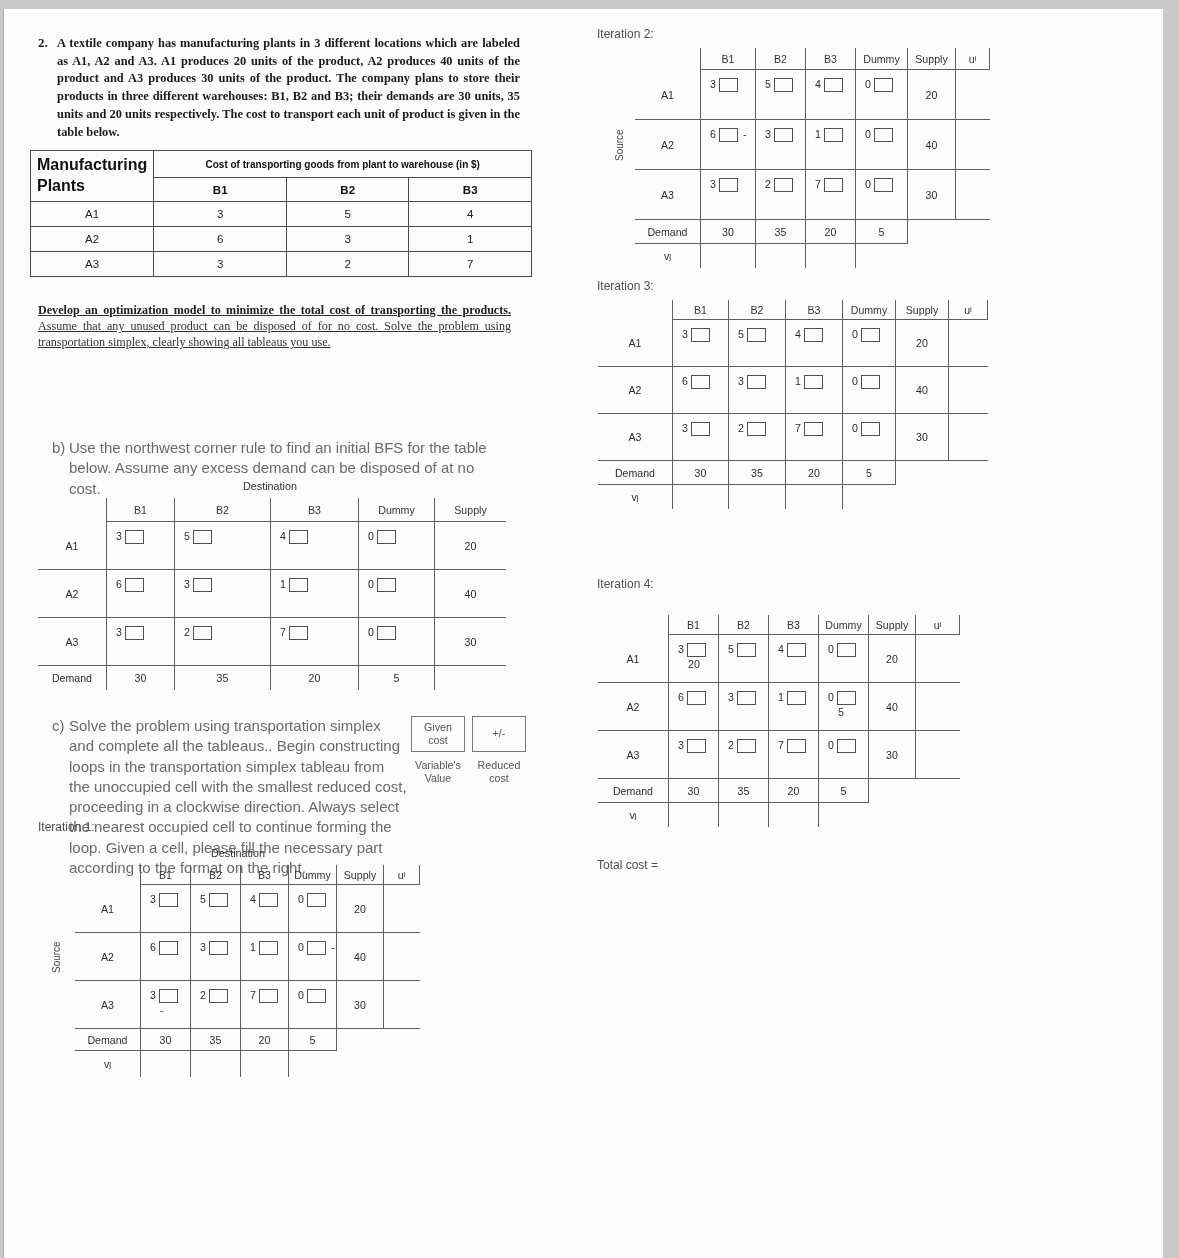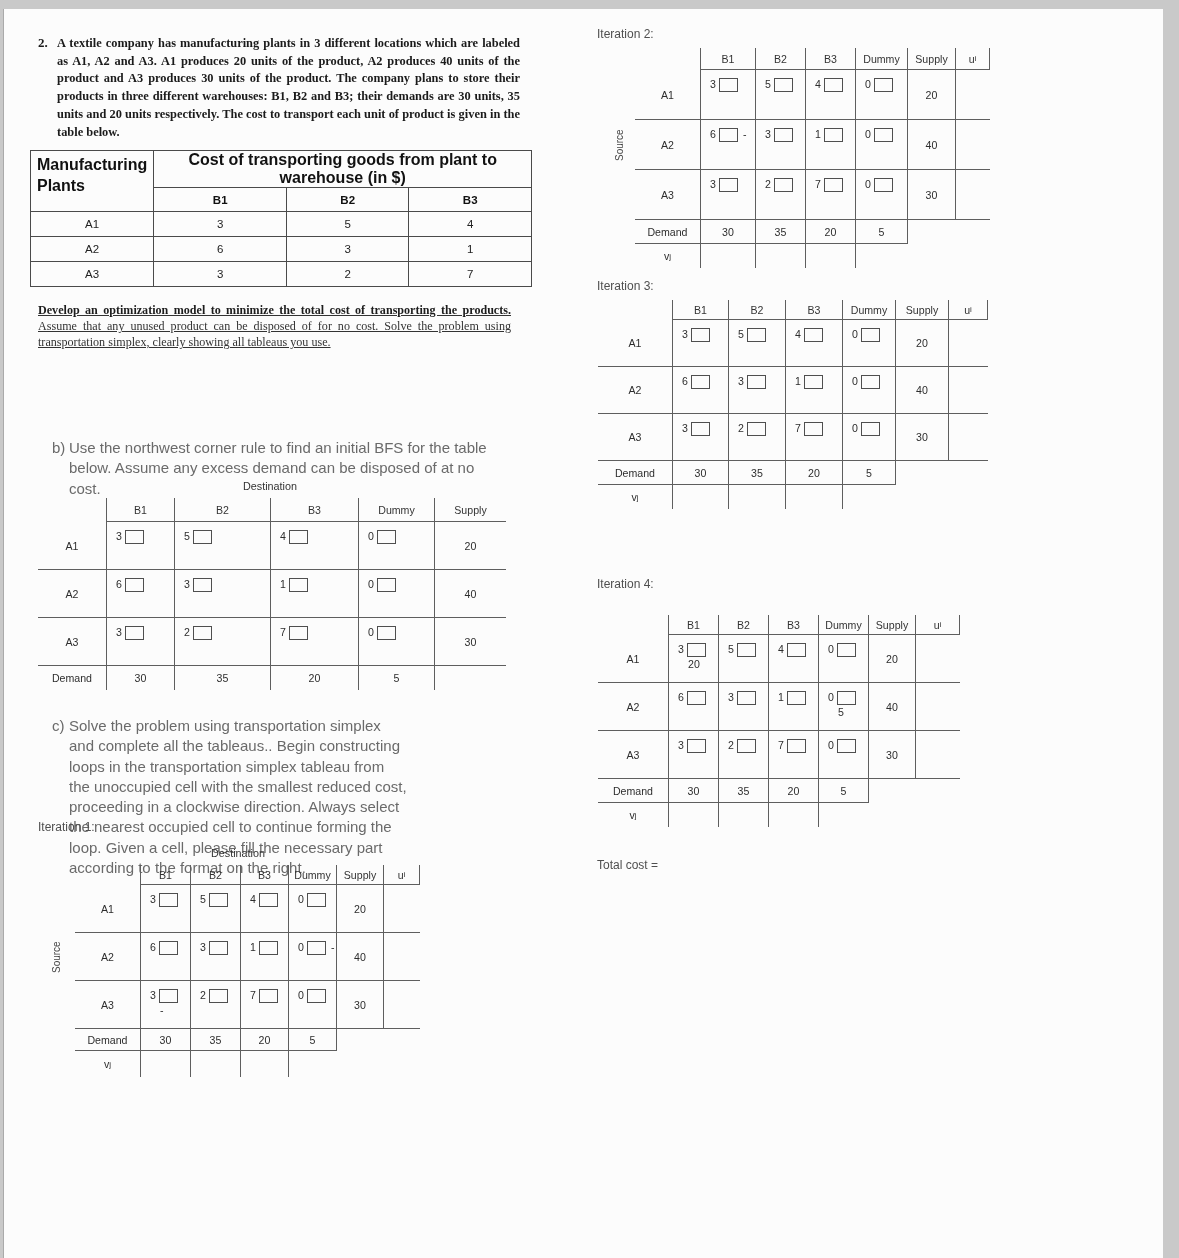--- a/index.html
+++ b/index.html
@@ -16,21 +16,21 @@
   .develop .b1 { font-weight:700; color:#1d1d1d; }
 
   .part-a { font-size:11.8px; color:#3f3f3f; line-height:1.32; padding-left:18px; }
   .part-bc { font-size:15px; color:#6a6a6a; line-height:1.35; padding-left:17px; }
   .plbl { display:inline-block; margin-left:-18px; width:18px; }
   .plbl2 { display:inline-block; margin-left:-17px; width:17px; }
 
   table.cost { border-collapse:collapse; font-family:"Liberation Sans",sans-serif; background:#fcfcfc; }
   table.cost td { border:1px solid #4a4a4a; }
   td.corner { font-weight:700; font-size:16px; vertical-align:top; padding:4px 6px; color:#111; line-height:1.3; }
-  td.spanh  { font-weight:700; font-size:16px; text-align:center; height:27px; color:#111; }
+  td.spanh  { font-weight:700; font-size:10px; text-align:center; height:27px; color:#111; }
   td.chead  { font-weight:700; font-size:11.5px; text-align:center; height:24px; color:#111; }
   td.crl    { font-size:11.5px; text-align:center; height:25px; color:#222; }
   td.cval   { font-size:11.5px; text-align:center; height:25px; color:#222; }
 
   .legend { display:grid; grid-template-columns:54px 54px; column-gap:7px; row-gap:5px; font-size:10.7px; color:#555; text-align:center; }
   .lg-box { border:1px solid #777; min-height:36px; display:flex; align-items:center; justify-content:center; line-height:1.25; padding:2px; }
   .lg-lbl { line-height:1.25; padding-top:2px; }
 
   .it-title { font-size:12px; color:#4f4f4f; }
 
@@ -133,20 +133,26 @@
         <div class="tc ctr bl">30</div>
         <div class="tc ctr bl">35</div>
         <div class="tc ctr bl">20</div>
         <div class="tc ctr bl">5</div>
         <div class="tc bl"></div>
       </div>
     </div>
 
   <div class="abs part-bc" style="left:52px; top:716px; width:356px;"><span class="plbl2">c)</span><span>Solve the problem using transportation simplex and complete all the tableaus.. Begin constructing loops in the transportation simplex tableau from the unoccupied cell with the smallest reduced cost, proceeding in a clockwise direction. Always select the nearest occupied cell to continue forming the loop. Given a cell, please fill the necessary part according to the format on the right.</span></div>
 
+  <div class="abs legend" style="left:411px; top:716px;">
+    <div class="lg-box">Given cost</div>
+    <div class="lg-box">+/-</div>
+    <div class="lg-lbl">Variable's Value</div>
+    <div class="lg-lbl">Reduced cost</div>
+  </div>
 
   <div class="abs it-title" style="left:38px; top:820px;">Iteration 1:</div>
   <div class="abs it-title" style="left:597px; top:27px;">Iteration 2:</div>
   <div class="abs it-title" style="left:597px; top:279px;">Iteration 3:</div>
   <div class="abs it-title" style="left:597px; top:577px;">Iteration 4:</div>
 
   <div class="tableau" style="left:75px; top:845px;">
       <div class="t-dest" style="margin-left: 65px; width: 196px;">Destination</div>
       <div class="t-src" style="left: -27px; top: 40px; height: 144px;">Source</div>
       <div class="t-grid" style="grid-template-columns: 65px 50px 50px 48px 48px 47px 37px; grid-template-rows: 20px 48px 48px 48px 22px 26px;">

